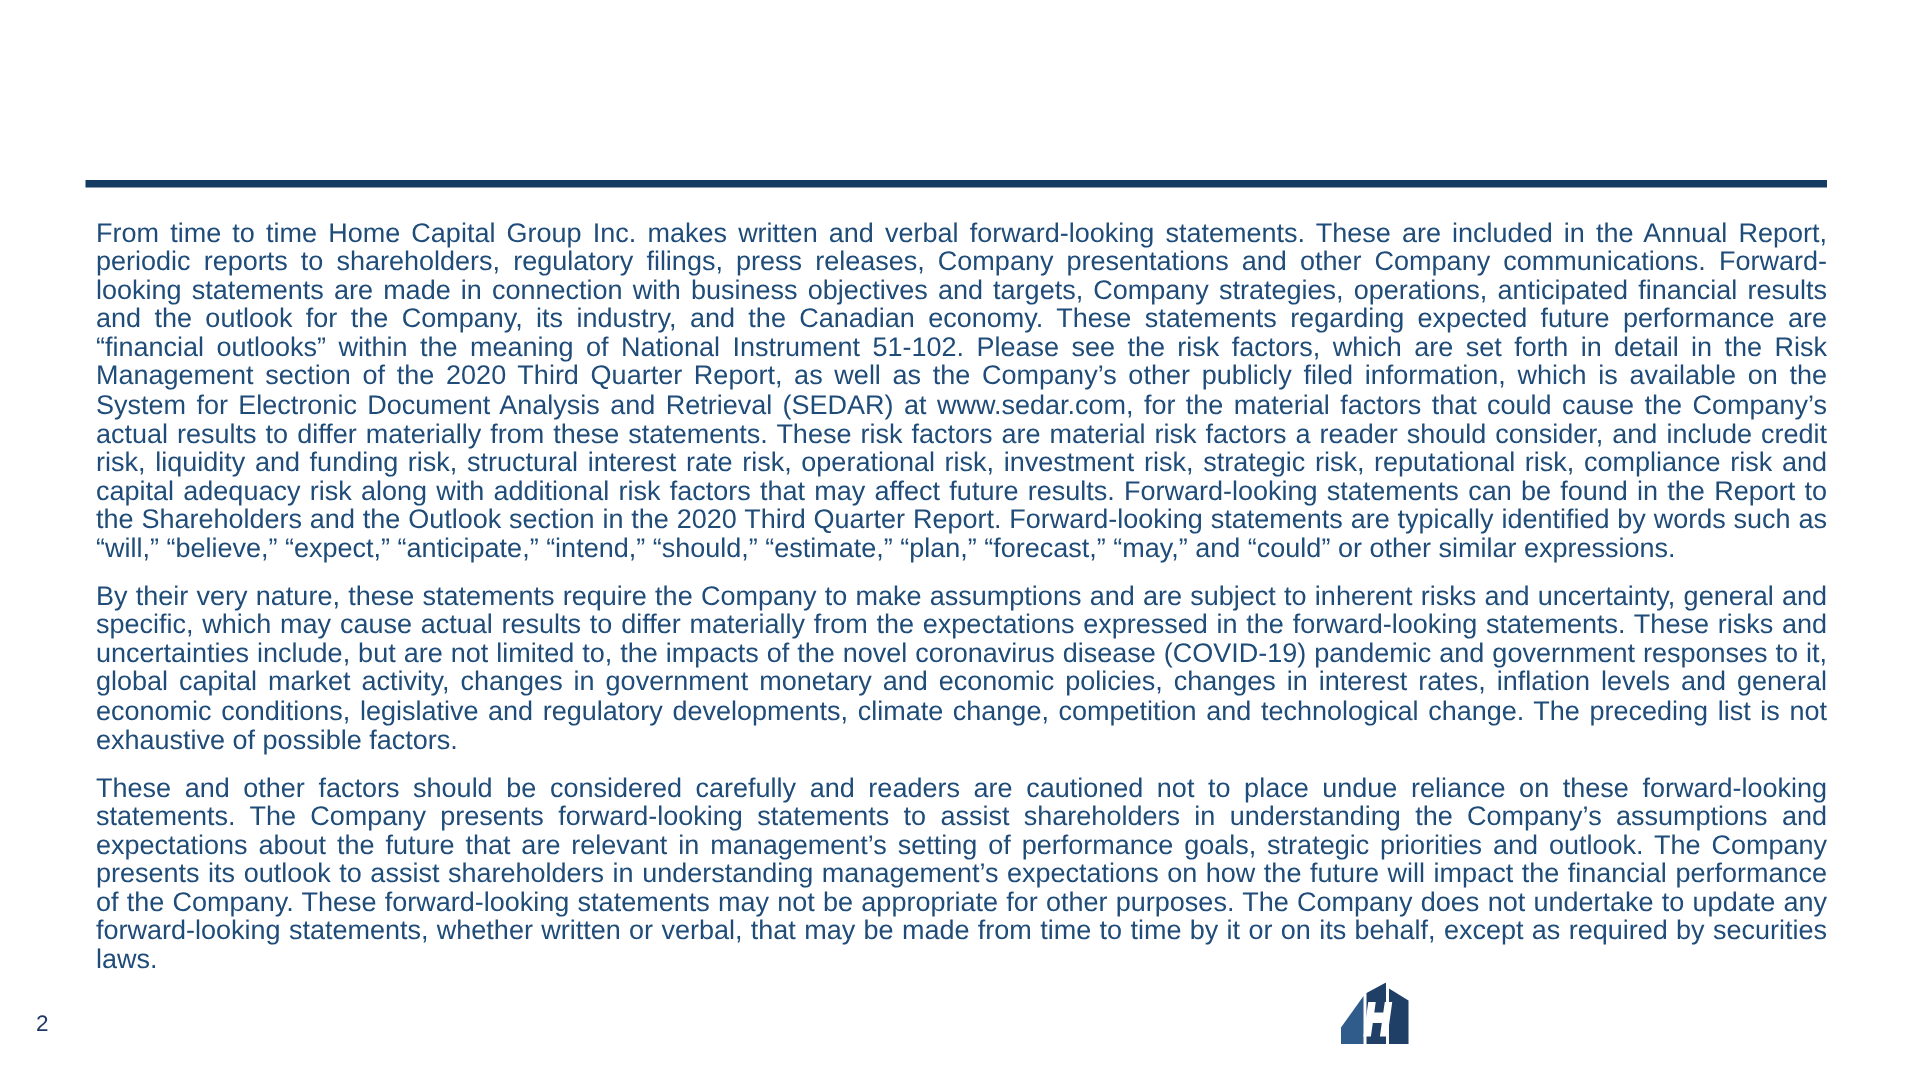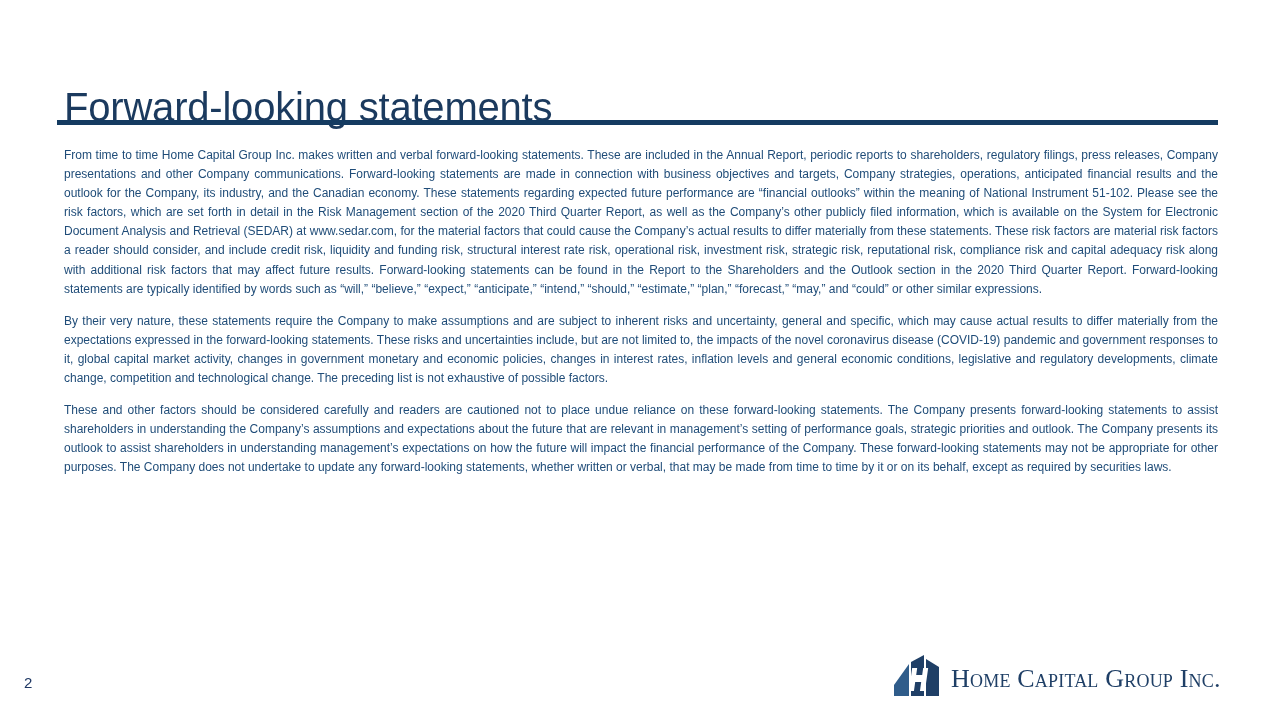--- a/index.html
+++ b/index.html
@@ -46,21 +46,21 @@
   
   .body-block {
     position: absolute;
     left: 64px;
     top: 146px;
     width: 1154px;
   }
 
   .body-block p {
     margin: 0 0 13px 0;
-    font-size: 12px;
+    font-size: 18px;
     line-height: 19.1px;
     color: #1f4c78;
     text-align: justify;
     text-justify: inter-word;
     font-weight: 400;
   }
 
   .body-block p:last-child {
     margin-bottom: 10px;
   }
@@ -103,35 +103,33 @@
     font-weight: 400;
     position: relative;
     top: 1px;
   }
 </style>
 </head>
 <body>
 
 <div class="slide">
 
-  <h1 class="slide-title">Forward-looking statements</h1>
 
   <div class="title-rule"></div>
 
   <div class="body-block">
     <p>From time to time Home Capital Group Inc. makes written and verbal forward-looking statements. These are included in the Annual Report, periodic reports to shareholders, regulatory filings, press releases, Company presentations and other Company communications. Forward-looking statements are made in connection with business objectives and targets, Company strategies, operations, anticipated financial results and the outlook for the Company, its industry, and the Canadian economy. These statements regarding expected future performance are “financial outlooks” within the meaning of National Instrument 51-102. Please see the risk factors, which are set forth in detail in the Risk Management section of the 2020 Third Quarter Report, as well as the Company’s other publicly filed information, which is available on the System for Electronic Document Analysis and Retrieval (SEDAR) at www.sedar.com, for the material factors that could cause the Company’s actual results to differ materially from these statements. These risk factors are material risk factors a reader should consider, and include credit risk, liquidity and funding risk, structural interest rate risk, operational risk, investment risk, strategic risk, reputational risk, compliance risk and capital adequacy risk along with additional risk factors that may affect future results. Forward-looking statements can be found in the Report to the Shareholders and the Outlook section in the 2020 Third Quarter Report.  Forward-looking statements are typically identified by words such as “will,” “believe,” “expect,” “anticipate,” “intend,” “should,” “estimate,” “plan,” “forecast,” “may,” and “could” or other similar expressions.</p>
     <p>By their very nature, these statements require the Company to make assumptions and are subject to inherent risks and uncertainty, general and specific, which may cause actual results to differ materially from the expectations expressed in the forward-looking statements. These risks and uncertainties include, but are not limited to, the impacts of the novel coronavirus disease (COVID-19) pandemic and government responses to it, global capital market activity, changes in government monetary and economic policies, changes in interest rates, inflation levels and general economic conditions, legislative and regulatory developments, climate change, competition and technological change. The preceding list is not exhaustive of possible factors.</p>
     <p>These and other factors should be considered carefully and readers are cautioned not to place undue reliance on these forward-looking statements. The Company presents forward-looking statements to assist shareholders in understanding the Company’s assumptions and expectations about the future that are relevant in management’s setting of performance goals, strategic priorities and outlook. The Company presents its outlook to assist shareholders in understanding management’s expectations on how the future will impact the financial performance of the Company. These forward-looking statements may not be appropriate for other purposes. The Company does not undertake to update any forward-looking statements, whether written or verbal, that may be made from time to time by it or on its behalf, except as required by securities laws.</p>
   </div>
 
   <div class="page-number">2</div>
 
   <div class="logo">
     <svg class="logo-mark" viewBox="0 0 48 46">
       <polygon points="1,30 16,9 16,41 1,41" fill="#2f5c8a"></polygon>
       <polygon points="18,7 31,0 31,41 18,41" fill="#1f3f66"></polygon>
       <polygon points="33,4 46,12 46,41 33,41" fill="#1f3f66"></polygon>
       <path d="M19 13 L24 13 L24 20 L30 20 L30 13 L35 13 L35 36 L30 36 L30 27 L24 27 L24 36 L19 36 Z" fill="#ffffff" transform="skewX(-8) translate(2,0)"></path>
     </svg>
-    <span class="logo-wordmark">Home Capital Group Inc.</span>
   </div>
 
 </div>
 
 </body></html>

